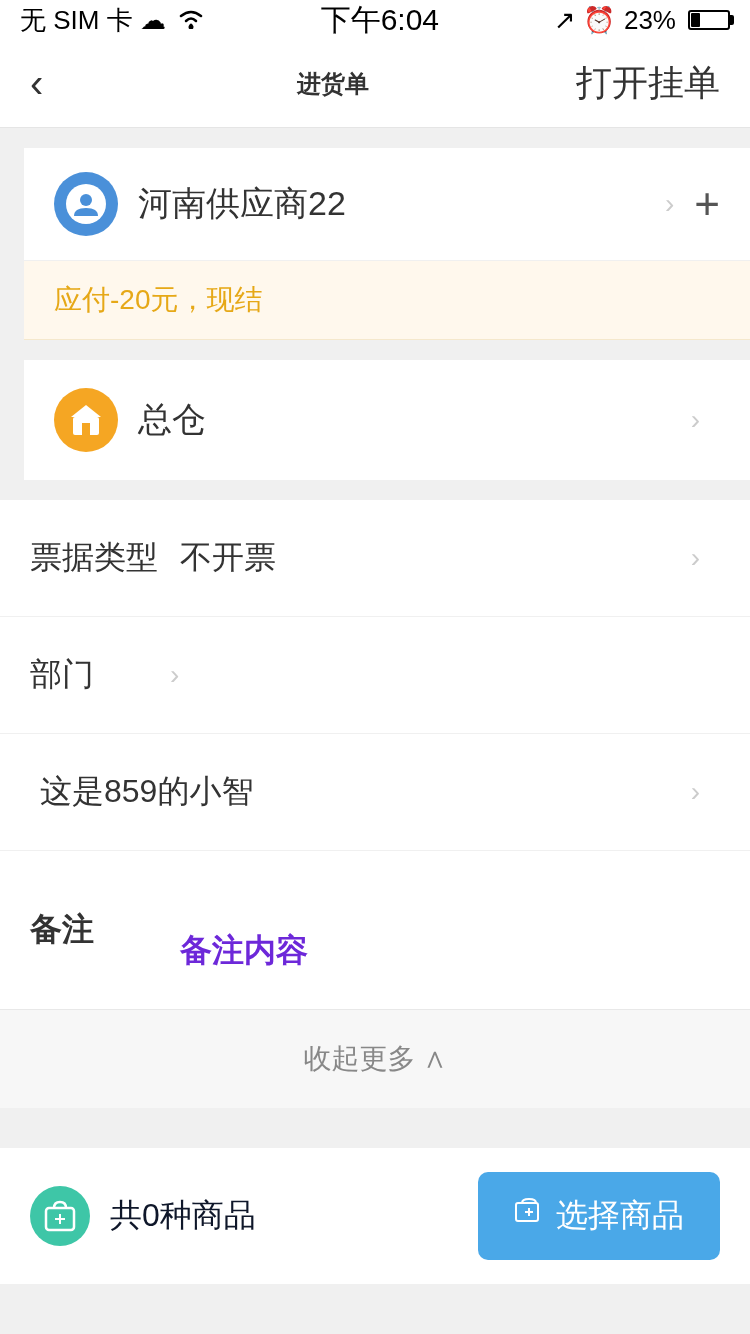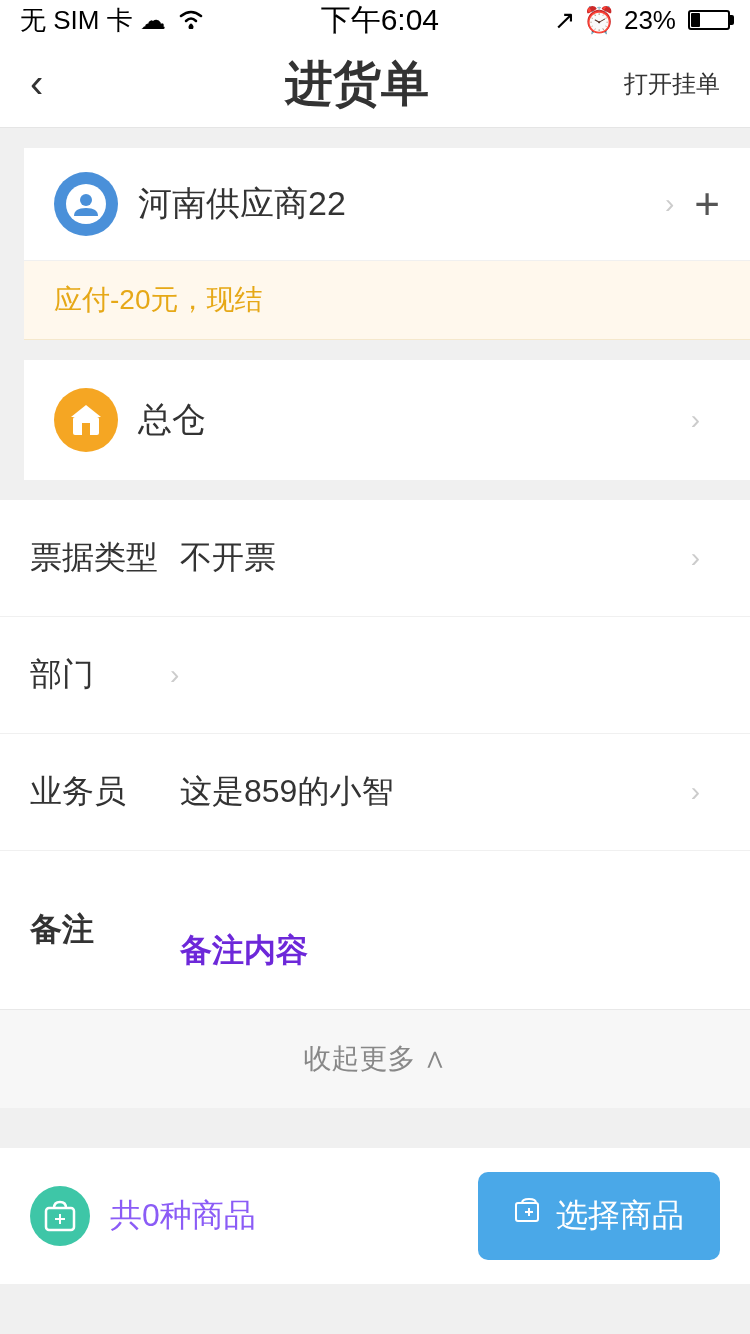--- a/index.html
+++ b/index.html
@@ -39,26 +39,26 @@
       padding: 0 30px;
       border-bottom: 1px solid #e5e5e5;
     }
     .nav-back {
       font-size: 40px;
       color: #333;
       cursor: pointer;
       width: 60px;
     }
     .nav-title {
-      font-size: 48px;
+      font-size: 24px;
       font-weight: 600;
       color: #333;
     }
     .nav-action {
-      font-size: 24px;
+      font-size: 36px;
       color: #333;
       cursor: pointer;
     }
 
     
     .section-divider {
       height: 20px;
       background: #f0f0f0;
     }
 
@@ -215,21 +215,21 @@
       align-items: center;
       justify-content: center;
       margin-right: 20px;
       flex-shrink: 0;
       color: #fff;
       font-size: 28px;
     }
     .products-count {
       flex: 1;
       font-size: 32px;
-      color: #8b5cf6;
+      color: #0f172a;
     }
     .select-product-btn {
       background: #4aa8e8;
       color: #fff;
       border: none;
       border-radius: 10px;
       padding: 22px 36px;
       font-size: 32px;
       cursor: pointer;
       display: flex;
@@ -347,21 +347,20 @@
     <span class="form-value">不开票</span>
     <span class="chevron">›</span>
   </div>
 
   <div class="form-row">
     <span class="form-label">部门</span>
     <span class="chevron">›</span>
   </div>
 
   <div class="form-row">
-    <span class="form-label">业务员</span>
     <span class="form-value">这是859的小智</span>
     <span class="chevron">›</span>
   </div>
 
   <div class="form-row">
     <span class="form-label">备注</span>
     <span class="form-value form-placeholder">备注内容</span>
   </div>
 </div>
 

